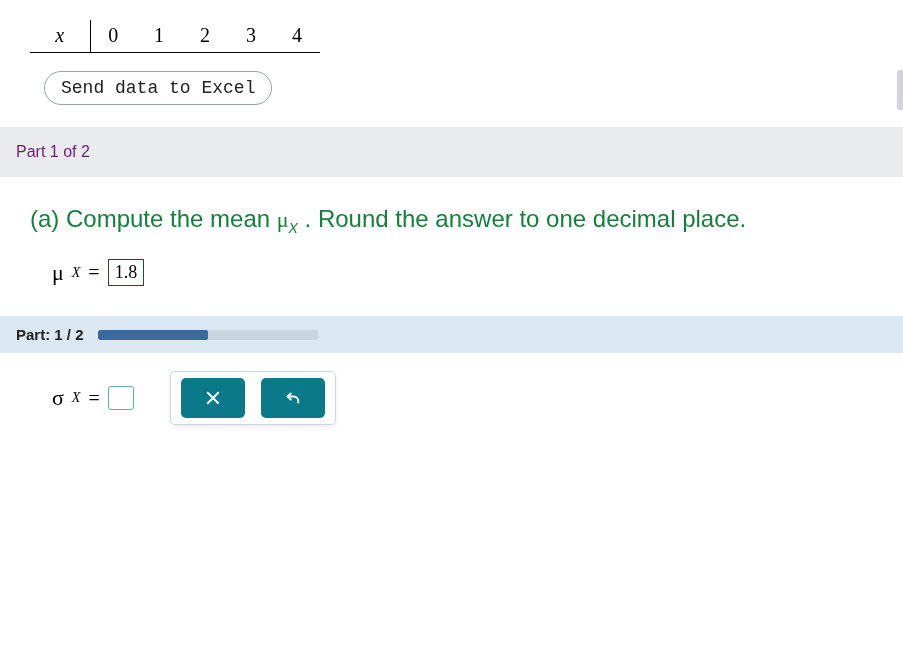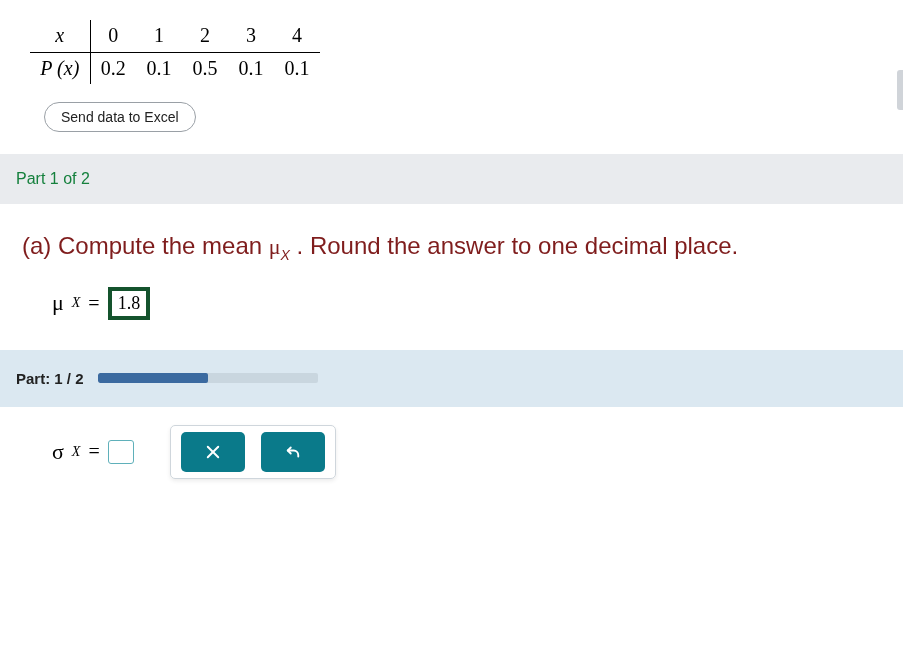--- a/index.html
+++ b/index.html
@@ -37,45 +37,46 @@
   .prob-table tr:first-child td { border-bottom: 1px solid #000; }
   .prob-table td.label-cell { border-right: 1px solid #000; }
 
   .excel-btn {
     margin: 18px 0 0 44px;
     display: inline-block;
     padding: 6px 16px;
     border: 1px solid #9aa0a6;
     border-radius: 18px;
     background: #fff;
-    font-size: 14px;
+    font-size: 18px;
     color: #222;
     cursor: pointer;
+    font-family: Liberation Mono, monospace;
   }
 
   
   .section {
     position: relative;
     margin-top: 22px;
   }
   .section-hdr {
     background: #e9ebee;
     padding: 16px 16px;
     font-size: 16px;
-    color: #15803d;
+    color: #701a75;
   }
   .section-body {
     padding: 18px 22px 30px 22px;
     background: #fff;
   }
   .question-text {
     font-size: 24px;
-    color: #7f1d1d;
+    color: #15803d;
     line-height: 1.35;
-    margin: 8px 0 22px 0;
+    margin: 8px 0 22px 8px;
   }
   .mu, .sigma {
     font-family: "Times New Roman", Times, serif;
     font-style: normal;
     font-size: 22px;
   }
   .sub {
     font-style: italic;
     font-size: 14px;
     vertical-align: sub;
@@ -83,42 +84,42 @@
   .answer-row {
     display: flex;
     align-items: center;
     gap: 8px;
     padding-left: 30px;
     font-family: "Times New Roman", Times, serif;
     font-size: 20px;
   }
   .boxed-val {
     display: inline-block;
-    border: 4px solid #14532d;
+    border: 1px solid #14532d;
     padding: 2px 6px;
     min-width: 28px;
     text-align: center;
     font-size: 18px;
   }
   .blank-box {
     display: inline-block;
     border: 1px solid #5fb0ba;
     border-radius: 3px;
     width: 26px;
     height: 24px;
     background: #fff;
   }
 
   
   .progress-wrap {
     display: flex;
     align-items: center;
     gap: 14px;
     background: #dbe8f1;
-    padding: 20px 16px;
+    padding: 10px 16px;
     font-size: 15px;
     color: #222;
   }
   .progress-track {
     width: 220px;
     height: 10px;
     background: #c9d6df;
     border-radius: 2px;
     position: relative;
     overflow: hidden;
@@ -194,28 +195,20 @@
   <div class="prob-table-wrap">
     <table class="prob-table">
       <tbody>
           <tr>
         <td class="label-cell"><span style="font-style:italic">x</span></td>
         <td>0</td>
         <td>1</td>
         <td>2</td>
         <td>3</td>
         <td>4</td>
-      </tr>
-      <tr>
-        <td class="label-cell"><span style="font-style:italic">P</span> (<span style="font-style:italic">x</span>)</td>
-        <td>0.2</td>
-        <td>0.1</td>
-        <td>0.5</td>
-        <td>0.1</td>
-        <td>0.1</td>
       </tr>
     </tbody>
       </table>
   </div>
 
   <button class="excel-btn">Send data to Excel</button>
 
   
   <div class="section">
     <div class="section-hdr">Part 1 of 2</div>

